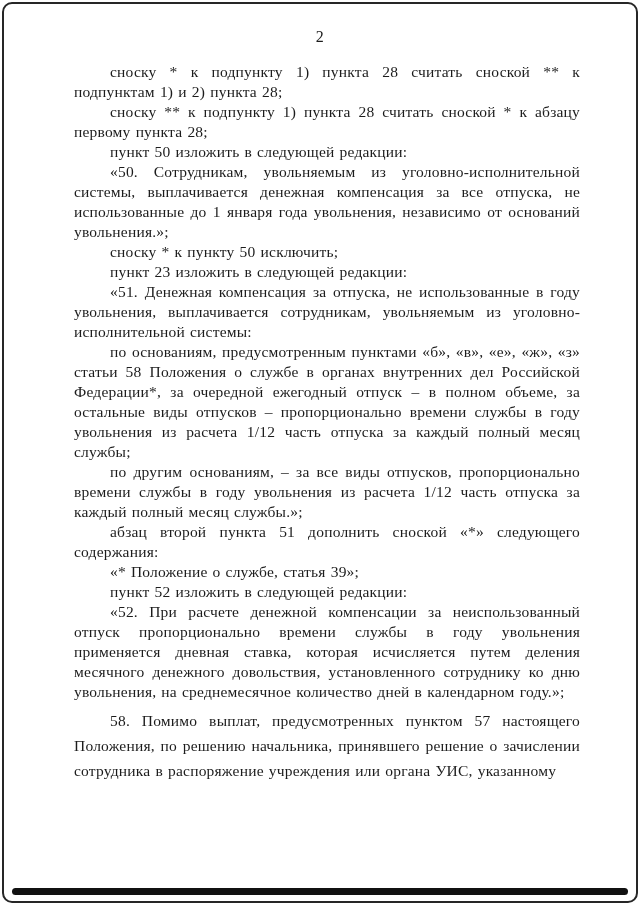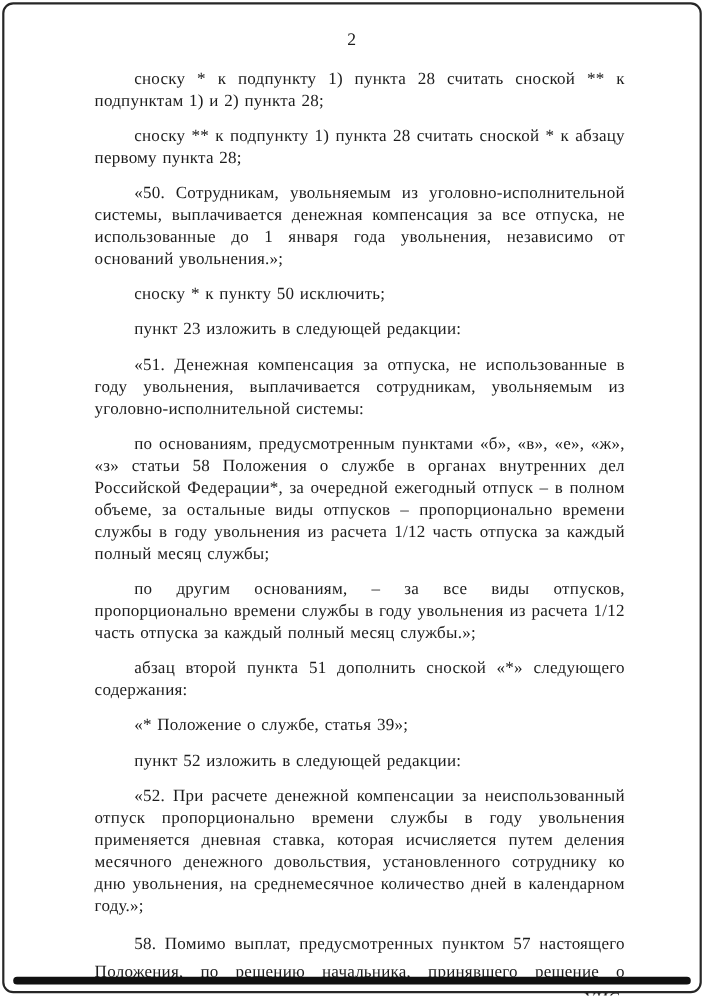--- a/index.html
+++ b/index.html
@@ -31,21 +31,21 @@
     letter-spacing: 0.5px;
   }
   .text-block {
     margin: 16px 56px 0 70px;
     font-size: 15.5px;
     line-height: 20px;
     text-align: justify;
     letter-spacing: 0.2px;
   }
   .text-block p {
-    margin: 12px;
+    margin: 0;
     text-indent: 36px;
     word-spacing: 1px;
   }
   .text-block p.loose {
     line-height: 25px;
     margin-top: 6px;
   }
   .text-block p.semi-loose {
     line-height: 21px;
   }
@@ -62,20 +62,21 @@
 </head>
 <body>
 
 <div class="page">
 
   <div class="page-number">2</div>
 
   <div class="text-block">
     <p>сноску * к подпункту 1) пункта 28 считать сноской ** к подпунктам 1) и 2) пункта 28;</p>
     <p>сноску ** к подпункту 1) пункта 28 считать сноской * к абзацу первому пункта 28;</p>
+    <p>пункт 50 изложить в следующей редакции:</p>
     <p>«50. Сотрудникам, увольняемым из уголовно-исполнительной системы, выплачивается денежная компенсация за все отпуска, не использованные до 1 января года увольнения, независимо от оснований увольнения.»;</p>
     <p>сноску * к пункту 50 исключить;</p>
     <p>пункт 23 изложить в следующей редакции:</p>
     <p>«51. Денежная компенсация за отпуска, не использованные в году увольнения, выплачивается сотрудникам, увольняемым из уголовно-исполнительной системы:</p>
     <p>по основаниям, предусмотренным пунктами «б», «в», «е», «ж», «з» статьи 58 Положения о службе в органах внутренних дел Российской Федерации*, за очередной ежегодный отпуск – в полном объеме, за остальные виды отпусков – пропорционально времени службы в году увольнения из расчета 1/12 часть отпуска за каждый полный месяц службы;</p>
     <p>по другим основаниям, – за все виды отпусков, пропорционально времени службы в году увольнения из расчета 1/12 часть отпуска за каждый полный месяц службы.»;</p>
     <p>абзац второй пункта 51 дополнить сноской «*» следующего содержания:</p>
     <p>«* Положение о службе, статья 39»;</p>
     <p>пункт 52 изложить в следующей редакции:</p>
     <p>«52. При расчете денежной компенсации за неиспользованный отпуск пропорционально времени службы в году увольнения применяется дневная ставка, которая исчисляется путем деления месячного денежного довольствия, установленного сотруднику ко дню увольнения, на среднемесячное количество дней в календарном году.»;</p>

